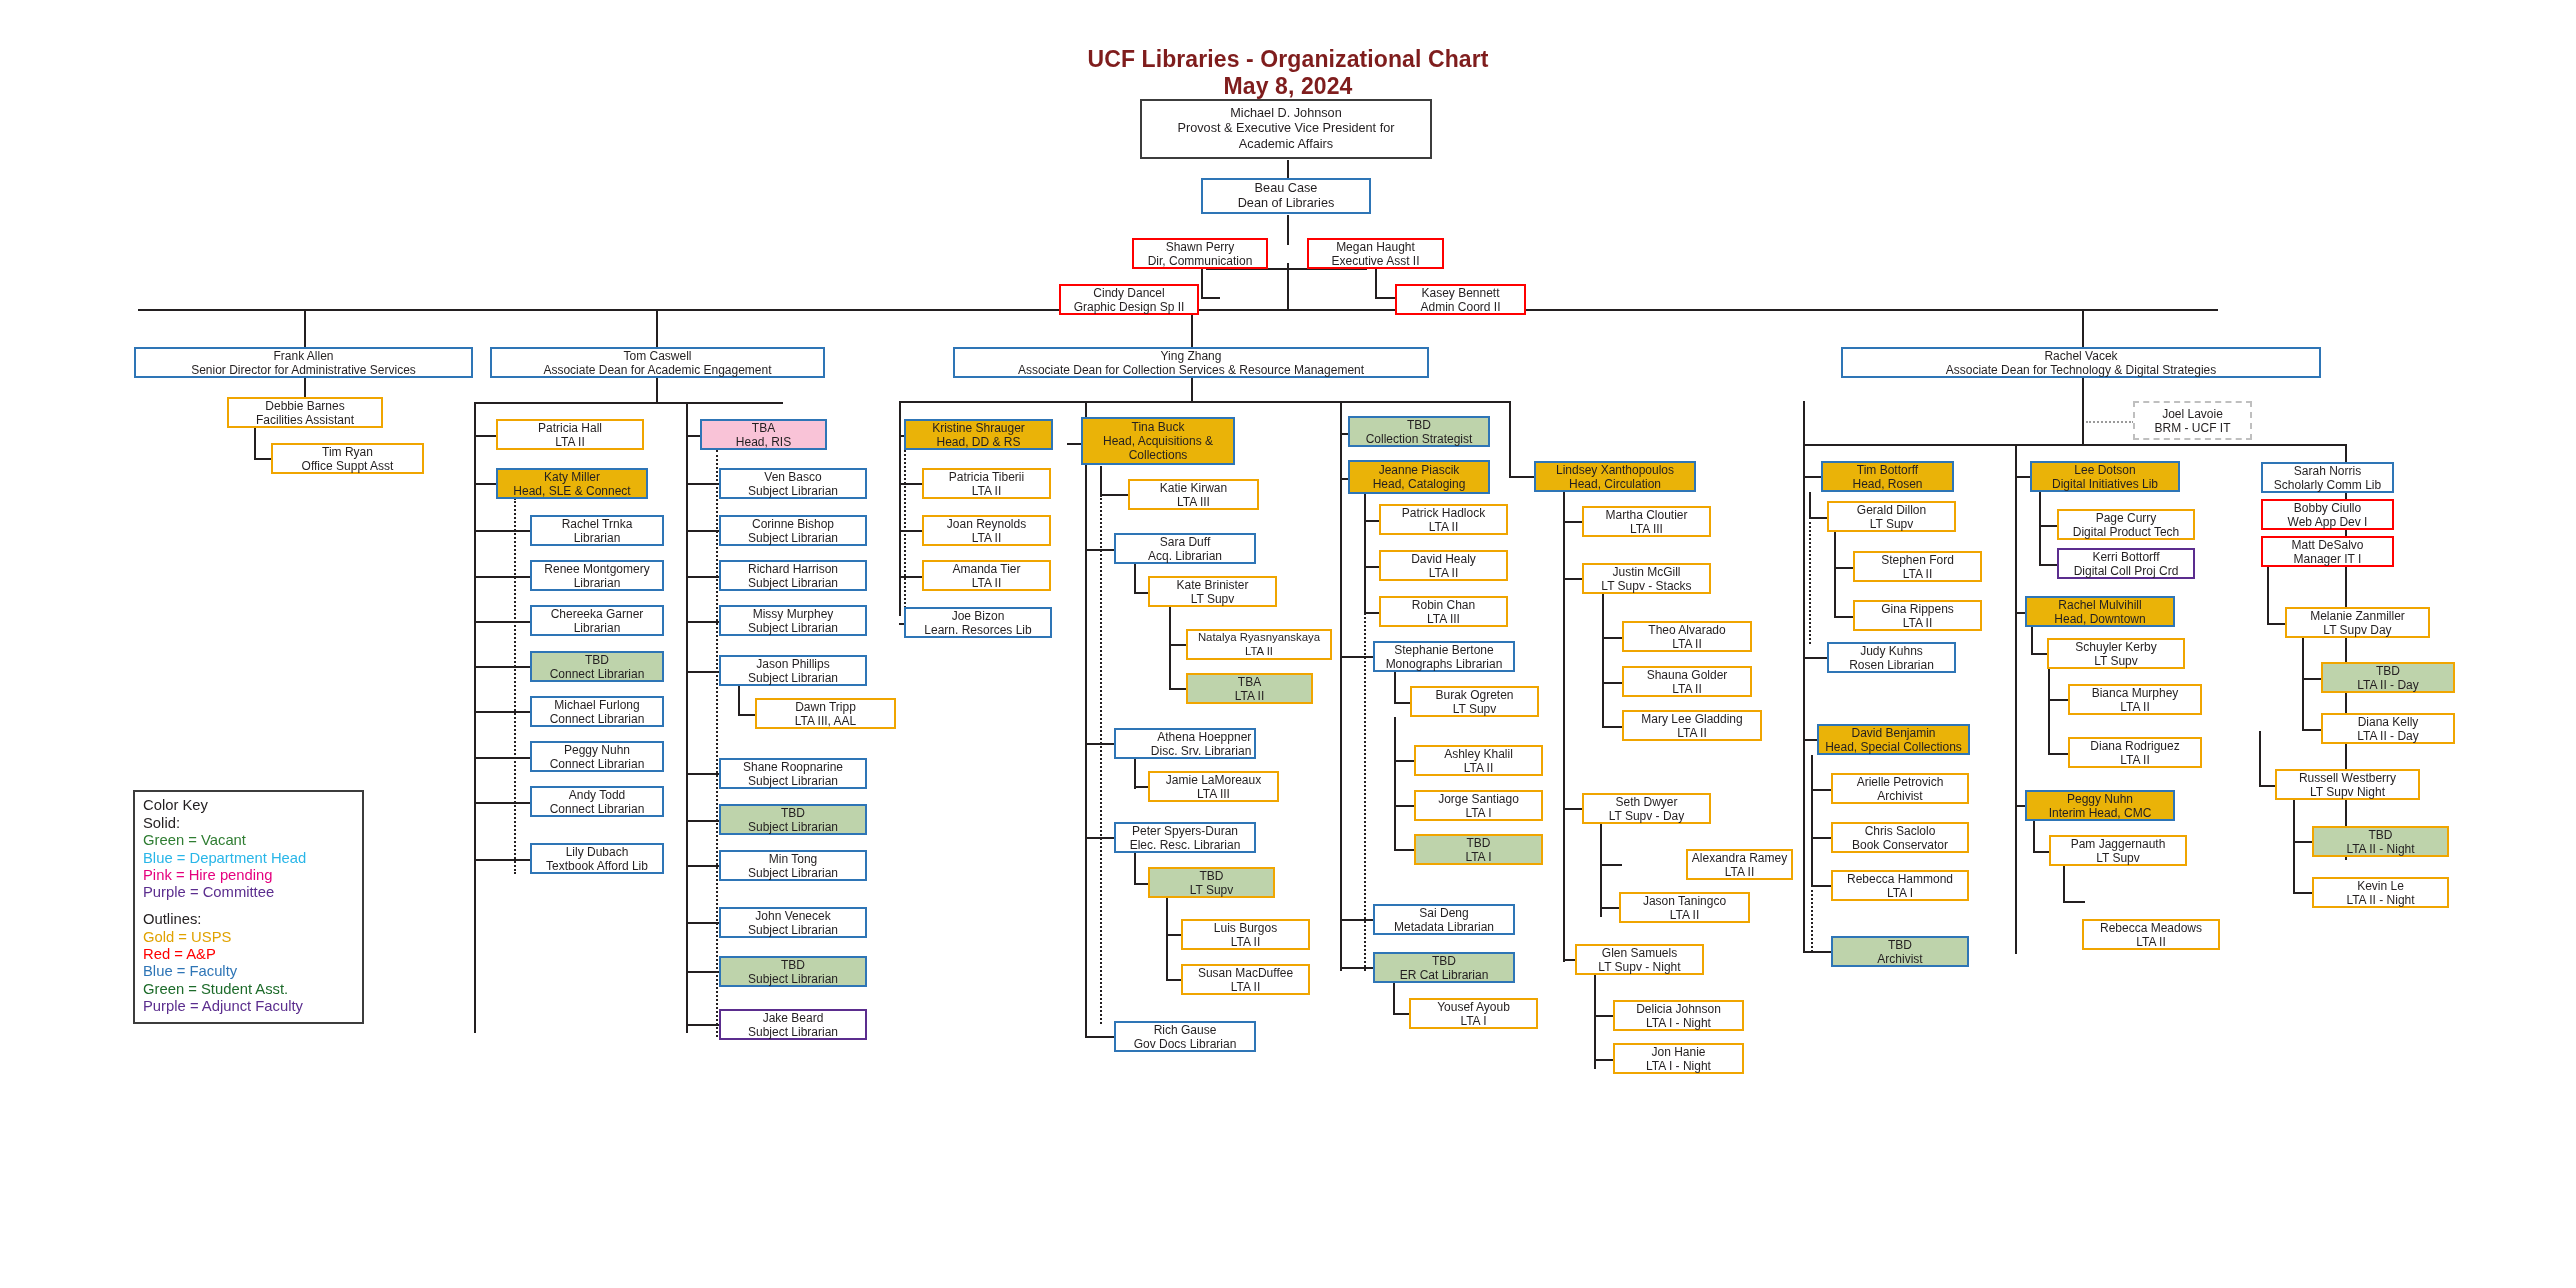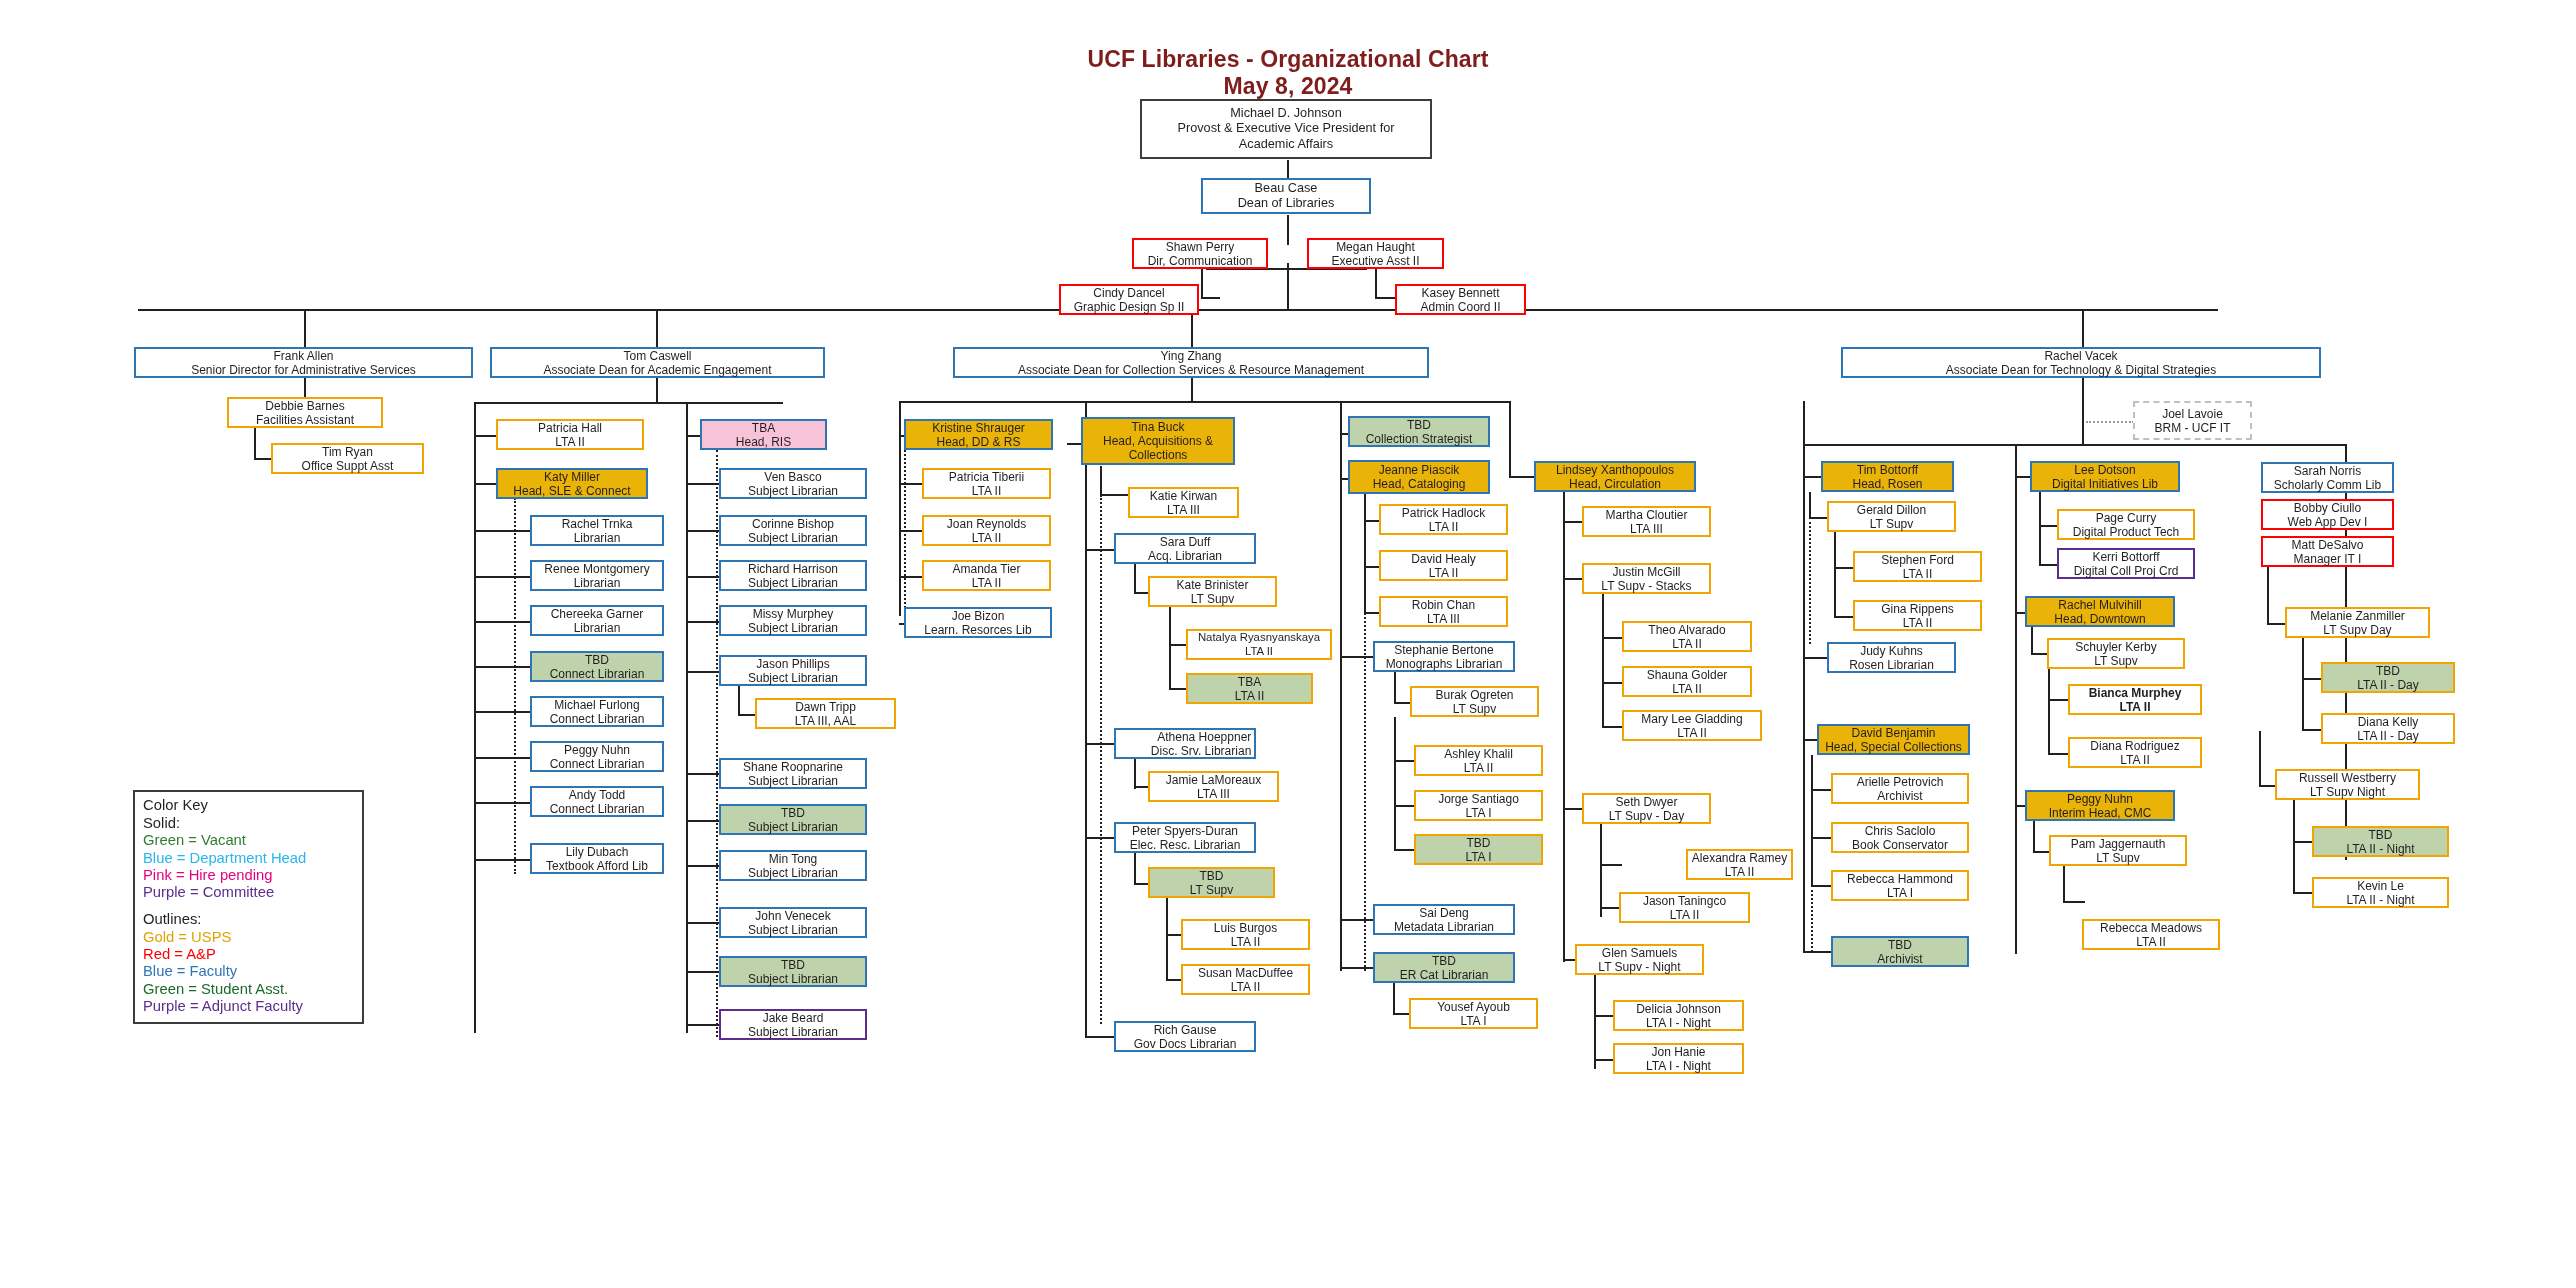--- a/index.html
+++ b/index.html
@@ -380,21 +380,21 @@
   <div class="ln lnh" style="left:1067px; top:443px; width:21.5px;"></div>
   <div class="node o-blue f-blue small" style="left:1081px; top:417px; width:154px; height:48px;">
     <span class="l1">Tina Buck</span>
     <span class="l2">Head, Acquisitions &amp;</span>
     <span class="l3">Collections</span>
   </div>
   <div class="ln lnv" style="left:1100px; top:466px; height:31px;"></div>
   <div class="ln lnh" style="left:1100px; top:494px; width:32px;"></div>
   <div class="dotv" style="left:1100px; top:494px; height:530px;"></div>
 
-  <div class="node o-gold f-white small" style="left:1128px; top:479px; width:111px; height:31px;margin-top:8px;">
+  <div class="node o-gold f-white small" style="left:1128px; top:479px; width:131px; height:31px;">
     <span class="l1">Katie Kirwan</span>
     <span class="l2">LTA III</span>
   </div>
 
   <div class="ln lnh" style="left:1085px; top:549px; width:35px;"></div>
   <div class="node o-blue f-white small" style="left:1114px; top:533px; width:142px; height:31px;">
     <span class="l1">Sara Duff</span>
     <span class="l2">Acq. Librarian</span>
   </div>
   <div class="ln lnv" style="left:1134px; top:564px; height:29.5px;"></div>
@@ -700,21 +700,21 @@
   </div>
   <div class="ln lnv" style="left:2031px; top:627px; height:28px;"></div>
   <div class="ln lnh" style="left:2031px; top:653px; width:20px;"></div>
   <div class="node o-gold f-white small" style="left:2047px; top:638px; width:138px; height:31px;">
     <span class="l1">Schuyler Kerby</span>
     <span class="l2">LT Supv</span>
   </div>
   <div class="ln lnv" style="left:2048px; top:669px; height:86px;"></div>
   <div class="ln lnh" style="left:2048px; top:699px; width:21.5px;"></div>
   <div class="ln lnh" style="left:2048px; top:753px; width:21.5px;"></div>
-  <div class="node o-gold f-white small" style="left:2068px; top:684px; width:134px; height:31px;font-weight:bold;">
+  <div class="node o-gold f-white small" style="left:2068px; top:684px; width:134px; height:31px;">
     <span class="l1">Bianca Murphey</span>
     <span class="l2">LTA II</span>
   </div>
   <div class="node o-gold f-white small" style="left:2068px; top:737px; width:134px; height:31px;">
     <span class="l1">Diana Rodriguez</span>
     <span class="l2">LTA II</span>
   </div>
 
   <div class="ln lnh" style="left:2015px; top:805px; width:14.8px;"></div>
   <div class="node o-blue f-blue small" style="left:2025px; top:790px; width:150px; height:31px;">

